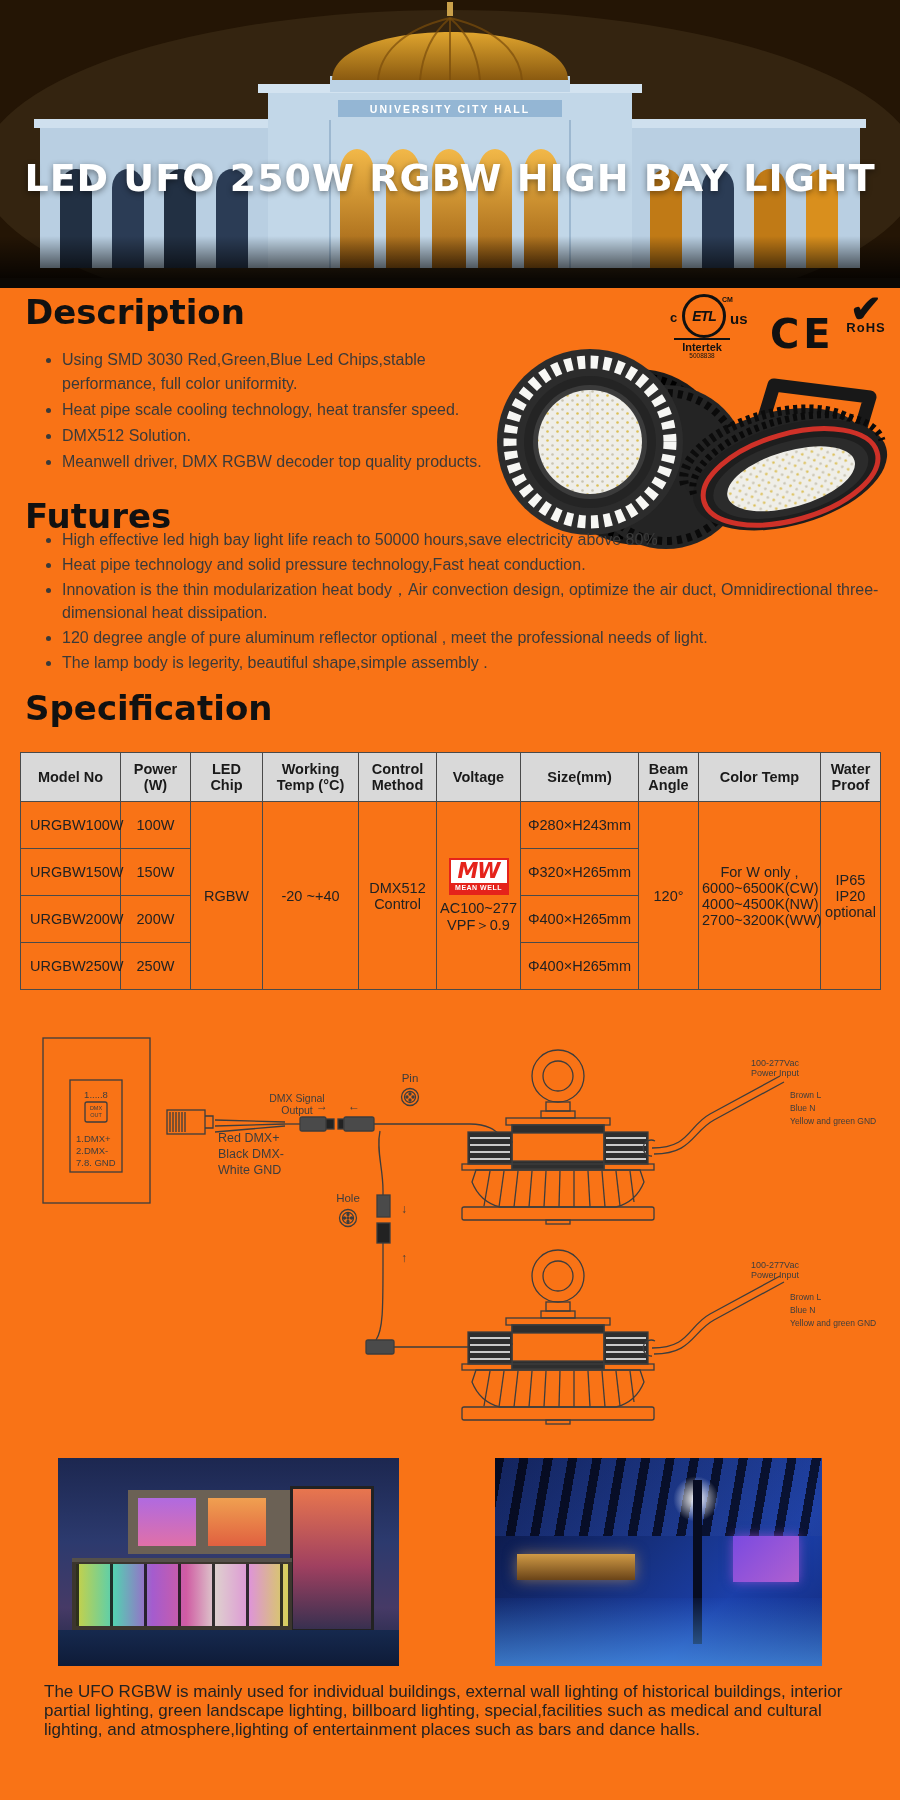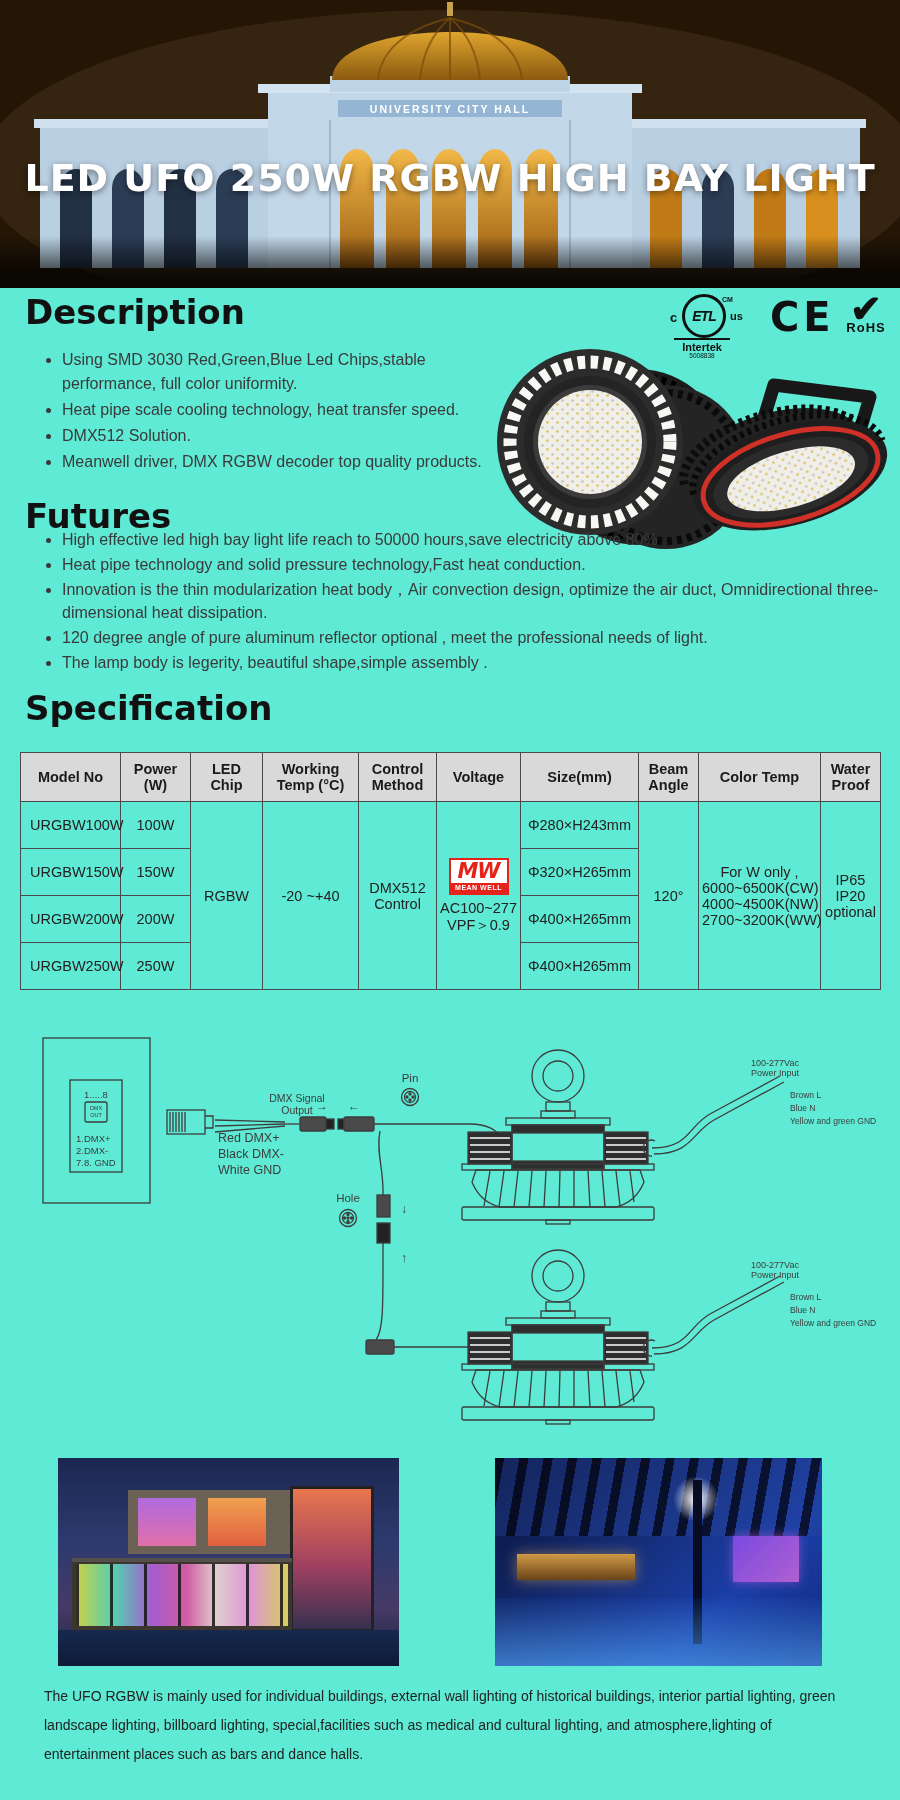--- a/index.html
+++ b/index.html
@@ -1,16 +1,16 @@
 <!DOCTYPE html>
 <html><head>
 <meta charset="utf-8">
 <style>
   html,body{margin:0;padding:0;background:#fff;}
-  .page{position:relative;width:900px;height:1800px;background:#5eead4;overflow:hidden;
+  .page{position:relative;width:900px;height:1800px;background:#f97316;overflow:hidden;
         font-family:"Liberation Sans",sans-serif;color:#333;}
   
   .hero{position:absolute;left:0;top:0;width:900px;height:288px;background:#241505;}
   .hero svg{display:block;}
   .hero-title{position:absolute;left:0;top:156px;width:100%;text-align:center;
     color:#fff;font-size:38px;font-weight:bold;letter-spacing:1px;
     font-family:"DejaVu Sans","Liberation Sans",sans-serif;
     text-shadow:0 2px 6px rgba(0,0,0,.45);}
   
   .h1{position:absolute;font-family:"DejaVu Sans","Liberation Sans",sans-serif;
@@ -26,25 +26,25 @@
   .desc-list{left:22px;top:344px;width:440px;font-size:16px;line-height:24px;}
   .fut-list{left:22px;top:524px;width:850px;font-size:16px;line-height:23px;}
   
   .certs{position:absolute;left:668px;top:294px;width:225px;height:66px;}
   .etl{position:absolute;left:0;top:0;width:92px;height:64px;color:#111;}
   .etl-c{position:absolute;left:2px;top:16px;font-size:13px;font-weight:bold;}
   .etl-circle{position:absolute;left:14px;top:0;width:38px;height:38px;border:3px solid #111;
     border-radius:50%;display:flex;align-items:center;justify-content:center;
     font-weight:bold;font-style:italic;font-size:14px;letter-spacing:-1px;}
   .etl-cm{position:absolute;left:54px;top:2px;font-size:7px;font-weight:bold;}
-  .etl-us{position:absolute;left:62px;top:16px;font-size:11px;font-weight:bold;}
+  .etl-us{position:absolute;left:62px;top:16px;font-size:15px;font-weight:bold;}
   .etl-intertek{position:absolute;left:6px;top:44px;width:56px;text-align:center;
     font-size:11px;font-weight:bold;border-top:2px solid #111;padding-top:1px;}
   .etl-num{position:absolute;left:6px;top:58px;width:56px;text-align:center;font-size:6.5px;}
-  .ce{position:absolute;left:102px;top:0px;font-size:40px;font-weight:bold;color:#111;
+  .ce{position:absolute;left:102px;top:17px;font-size:40px;font-weight:bold;color:#111;
       font-family:"DejaVu Sans",sans-serif;letter-spacing:4px;}
   .rohs{position:absolute;left:168px;top:-4px;width:60px;text-align:center;color:#111;}
   .rohs-check{font-size:38px;line-height:38px;font-weight:bold;}
   .rohs-label{font-size:13px;font-weight:bold;margin-top:-8px;letter-spacing:1px;}
   
   .spec-table{position:absolute;left:20px;top:752px;width:860px;border-collapse:collapse;
     table-layout:fixed;font-size:14.5px;color:#222;border-radius:19px;}
   .spec-table th,.spec-table td{border:1.4px solid #4a4a4a;text-align:center;
     vertical-align:middle;padding:2px 3px;}
   .spec-table th{background:#d9d9d9;font-weight:bold;color:#1a1a1a;height:44px;}
@@ -86,22 +86,22 @@
   .pb-glare{position:absolute;left:178px;top:18px;width:46px;height:46px;border-radius:50%;
     background:radial-gradient(circle,#fff 0%,rgba(255,255,255,.5) 35%,rgba(255,255,255,0) 70%);}
   .pb-pole{position:absolute;left:198px;top:22px;width:9px;height:164px;background:#070c22;}
   .pb-bar{position:absolute;left:22px;top:96px;width:118px;height:26px;
     background:linear-gradient(180deg,#d09a45,#6a4418);box-shadow:0 0 14px rgba(240,180,80,.5);}
   .pb-screen{position:absolute;left:238px;top:78px;width:66px;height:46px;
     background:linear-gradient(135deg,#7a4ae0,#b060d0);box-shadow:0 0 10px rgba(160,80,220,.7);}
   .pb-floor{position:absolute;left:0;top:140px;width:327px;height:68px;
     background:linear-gradient(180deg,rgba(30,80,200,.1),rgba(80,160,240,.65));}
   
-  .footer{position:absolute;left:44px;top:1682px;width:814px;font-size:14px;
-    line-height:29px;color:#222;}
+  .footer{position:absolute;left:44px;top:1682px;width:814px;font-size:17px;
+    line-height:19px;color:#222;}
   svg text{font-family:"Liberation Sans",sans-serif;}
 </style>
 </head>
 <body>
 
 <div class="page">
 
   <div class="hero">
     <svg width="900" height="288" viewBox="0 0 900 288">
       <defs>

